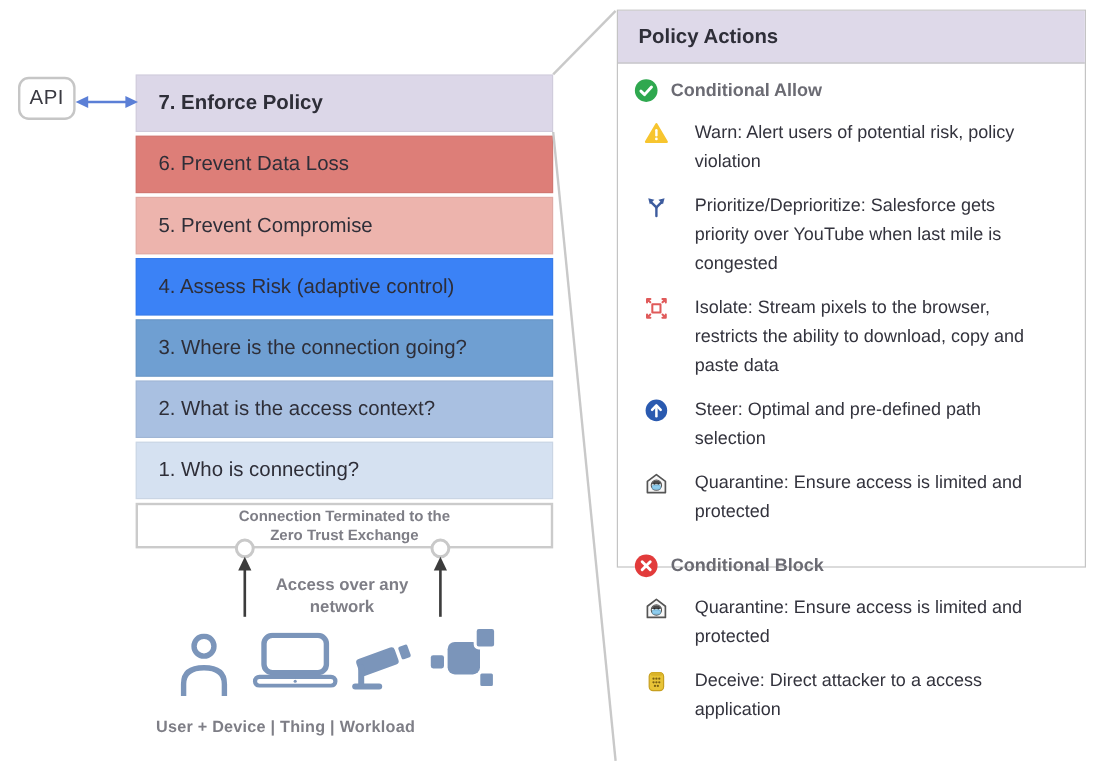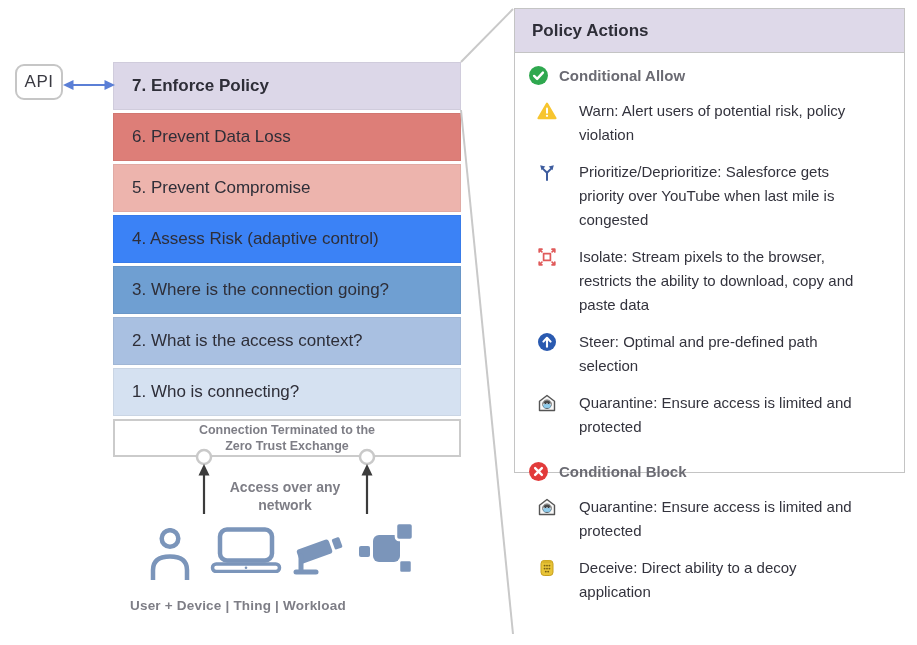--- a/index.html
+++ b/index.html
@@ -252,21 +252,21 @@
               <circle cx="10" cy="7.6" r="0.95"></circle>
               <circle cx="12.4" cy="7.6" r="0.95"></circle>
             <circle cx="7.6" cy="10.6" r="0.95"></circle>
               <circle cx="10" cy="10.6" r="0.95"></circle>
               <circle cx="12.4" cy="10.6" r="0.95"></circle>
             <circle cx="8.8" cy="13.6" r="0.95"></circle>
               <circle cx="11.2" cy="13.6" r="0.95"></circle>
           </g>
         </svg>
       </span>
-      <span class="txt">Deceive: Direct ability to a decoy application</span>
+      <span class="txt">Deceive: Direct attacker to a access application</span>
     </div>
 
   </div>
 </div>
 
 <svg class="overlay" width="917" height="645" viewBox="0 0 917 645">
 
   <line x1="461" y1="62" x2="513" y2="9" stroke="#c9c9c9" stroke-width="2"></line>
   <line x1="461" y1="110" x2="513" y2="634" stroke="#c9c9c9" stroke-width="2"></line>
 

